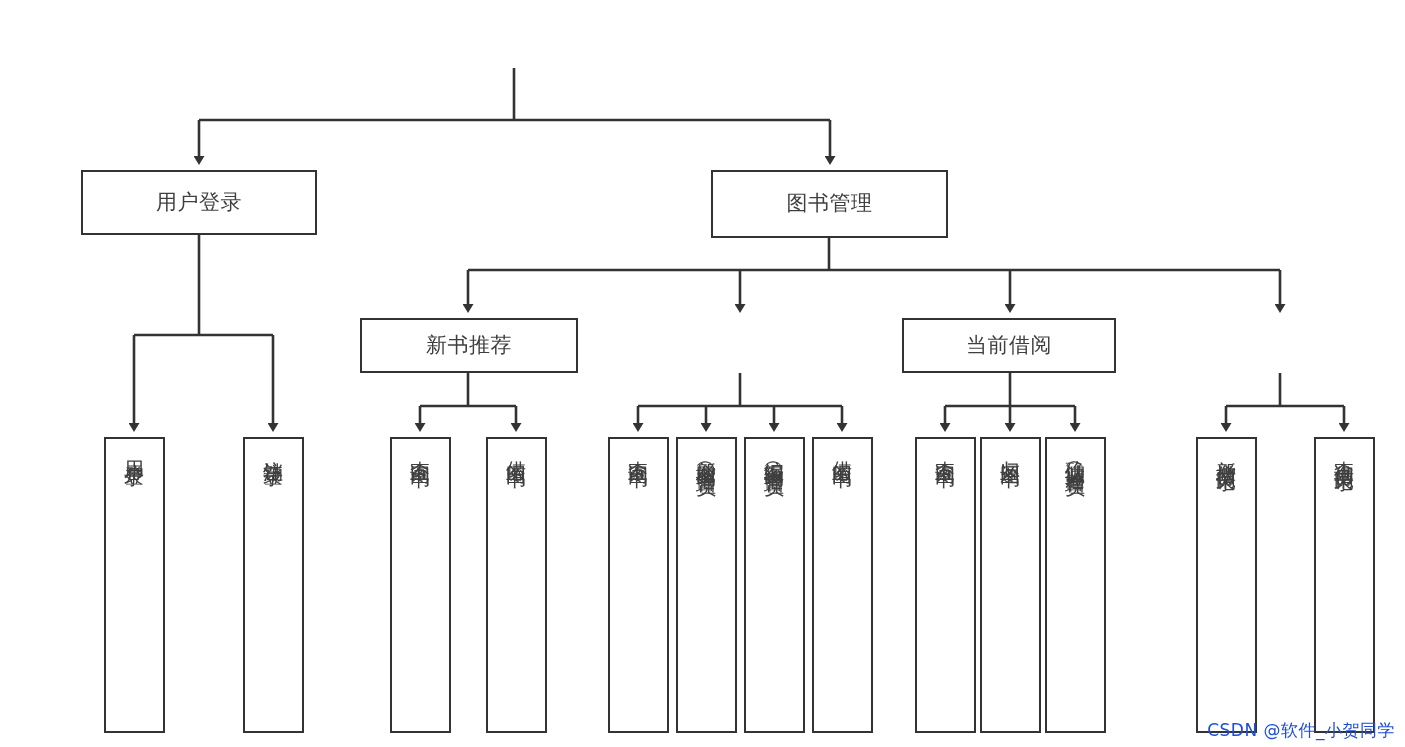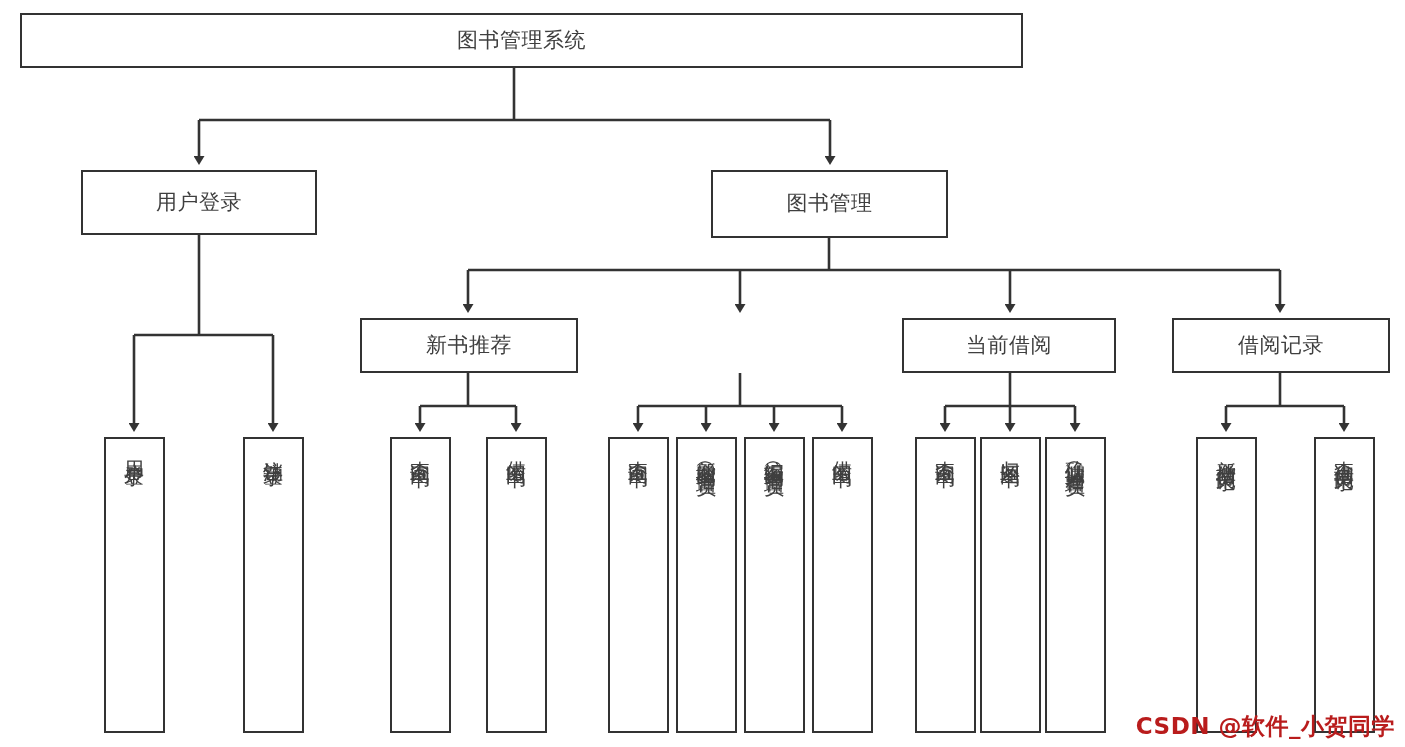--- a/index.html
+++ b/index.html
@@ -58,27 +58,26 @@
     text-orientation: upright;
     font-size: 20px;
     line-height: 1;
     letter-spacing: 2.5px;
     white-space: nowrap;
   }
   #watermark {
     position: absolute;
     right: 10px;
     bottom: 5px;
-    font-size: 23px;
-    color: #b91c1c;
+    font-size: 17px;
+    color: #1d4ed8;
     letter-spacing: 0.5px;
     z-index: 3;
     white-space: nowrap;
     font-family: "DejaVu Sans", "Liberation Sans", sans-serif;
-    font-weight: bold;
   }
 </style>
 </head>
 <body>
 
 <div id="canvas">
 
   <svg id="wires" viewBox="0 0 1405 747" xmlns="http://www.w3.org/2000/svg">
     <defs>
       <marker id="arrow" markerWidth="9" markerHeight="11" refX="1" refY="5.5" orient="auto" markerUnits="userSpaceOnUse">
@@ -122,39 +121,33 @@
       <path d="M1010,406 L1010,424" marker-end="url(#arrow)"></path>
       <path d="M1075,406 L1075,424" marker-end="url(#arrow)"></path>
 
       <path d="M1280,373 L1280,406"></path>
       <path d="M1226,406 L1344,406"></path>
       <path d="M1226,406 L1226,424" marker-end="url(#arrow)"></path>
       <path d="M1344,406 L1344,424" marker-end="url(#arrow)"></path>
     </g>
   </svg>
 
-  <div class="node horiz" style="left:20px; top:13px; width:1003px; height:55px;">
-    <span class="node-label">图书管理系统</span>
-  </div>
 
   <div class="node horiz" style="left:81px; top:170px; width:236px; height:65px;">
     <span class="node-label">用户登录</span>
   </div>
   <div class="node horiz" style="left:711px; top:170px; width:237px; height:68px;">
     <span class="node-label">图书管理</span>
   </div>
 
   <div class="node horiz" style="left:360px; top:318px; width:218px; height:55px;">
     <span class="node-label">新书推荐</span>
   </div>
   <div class="node horiz" style="left:902px; top:318px; width:214px; height:55px;">
     <span class="node-label">当前借阅</span>
-  </div>
-  <div class="node horiz" style="left:1172px; top:318px; width:218px; height:55px;">
-    <span class="node-label">借阅记录</span>
   </div>
 
   <div class="node vert" style="left:104px; top:437px; width:61px; height:296px;">
     <span class="node-label">用户登录</span>
   </div>
   <div class="node vert" style="left:243px; top:437px; width:61px; height:296px;">
     <span class="node-label">注销登录</span>
   </div>
 
   <div class="node vert" style="left:390px; top:437px; width:61px; height:296px;">

